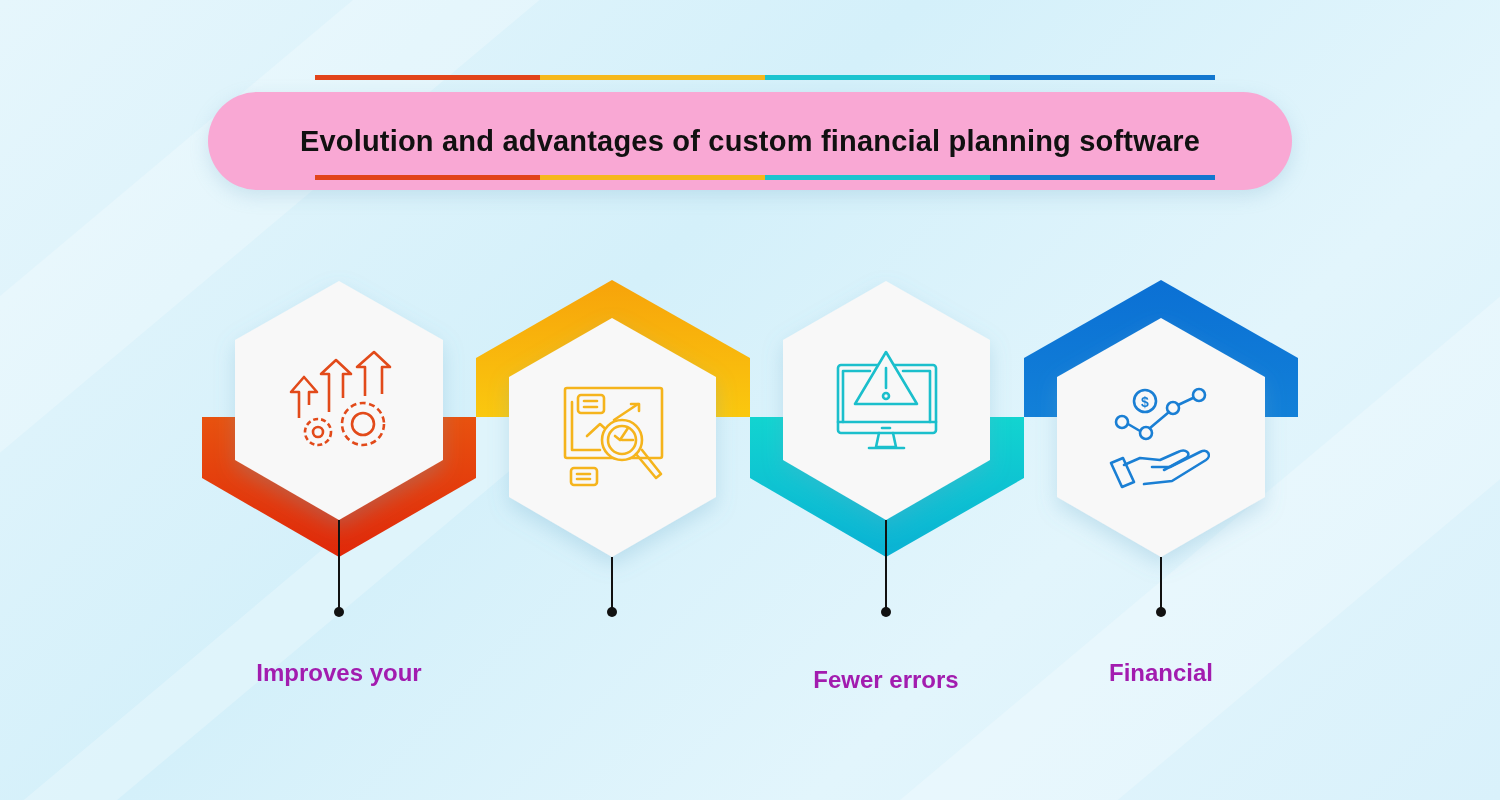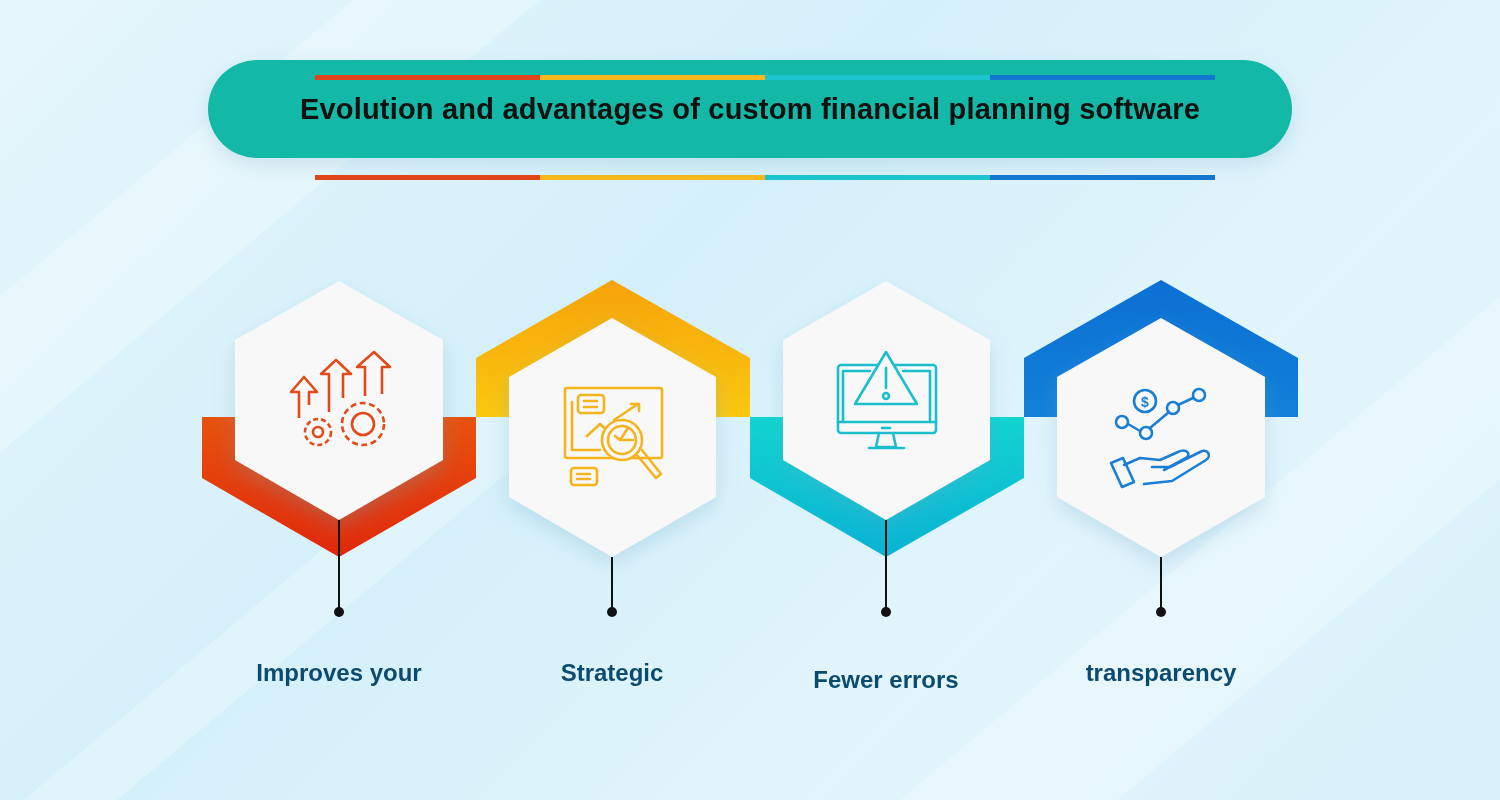--- a/index.html
+++ b/index.html
@@ -1,26 +1,26 @@
 <!DOCTYPE html>
 <html><head>
 <meta charset="utf-8">
 <style>
   html,body{margin:0;padding:0;}
   body{width:1500px;height:800px;overflow:hidden;position:relative;
     font-family:"Liberation Sans",sans-serif;
     background:linear-gradient(135deg,#e6f6fc 0%,#d4f0fa 40%,#e2f5fc 70%,#d9f1fb 100%);}
   .stripe{position:absolute;background:rgba(255,255,255,0.25);transform:rotate(-40deg);transform-origin:0 0;}
-  #title-wrap{position:absolute;left:208px;top:60px;width:1084px;height:98px;border-radius:49px;
-    background:#14b8a6;box-shadow:0 6px 18px rgba(120,170,200,0.25);}
+  #title-wrap{position:absolute;left:208px;top:92px;width:1084px;height:98px;border-radius:49px;
+    background:#f9a8d4;box-shadow:0 6px 18px rgba(120,170,200,0.25);}
   #title{position:absolute;left:0;right:0;top:0;bottom:0;display:flex;align-items:center;justify-content:center;
     font-size:29px;font-weight:bold;color:#111;letter-spacing:0.2px;}
   .bar{position:absolute;height:5px;}
   svg#diagram{position:absolute;left:0;top:0;}
-  .label{position:absolute;width:260px;text-align:center;font-size:24px;font-weight:bold;color:#0c4a6e;line-height:41px;}
+  .label{position:absolute;width:260px;text-align:center;font-size:24px;font-weight:bold;color:#a21caf;line-height:41px;}
 </style>
 </head>
 <body>
 
 <div class="stripe" style="left:-100px;top:380px;width:900px;height:120px;"></div>
 <div class="stripe" style="left:900px;top:800px;width:900px;height:140px;"></div>
 <div class="stripe" style="left:0px;top:820px;width:700px;height:60px;"></div>
 
 <div id="title-wrap">
   <div id="title">Evolution and advantages of custom financial planning software</div>
@@ -136,20 +136,19 @@
       <path d="M1152,467 H1170 L1200,452 C1208,448 1212,456 1206,460 L1172,481 L1144,484"></path>
       <path d="M1111,463 L1123,458 L1134,482 L1122,487 Z"></path>
     </g>
   </g>
 </svg>
 
 <div class="label" style="left:209px;top:652px;">
   <div>Improves your</div>
 </div>
 <div class="label" style="left:482px;top:652px;">
-  <div>Strategic</div>
 </div>
 <div class="label" style="left:756px;top:659px;">
   <div>Fewer errors</div>
 </div>
 <div class="label" style="left:1031px;top:652px;">
-  <div>transparency</div>
+  <div>Financial</div>
 </div>
 
 </body></html>

